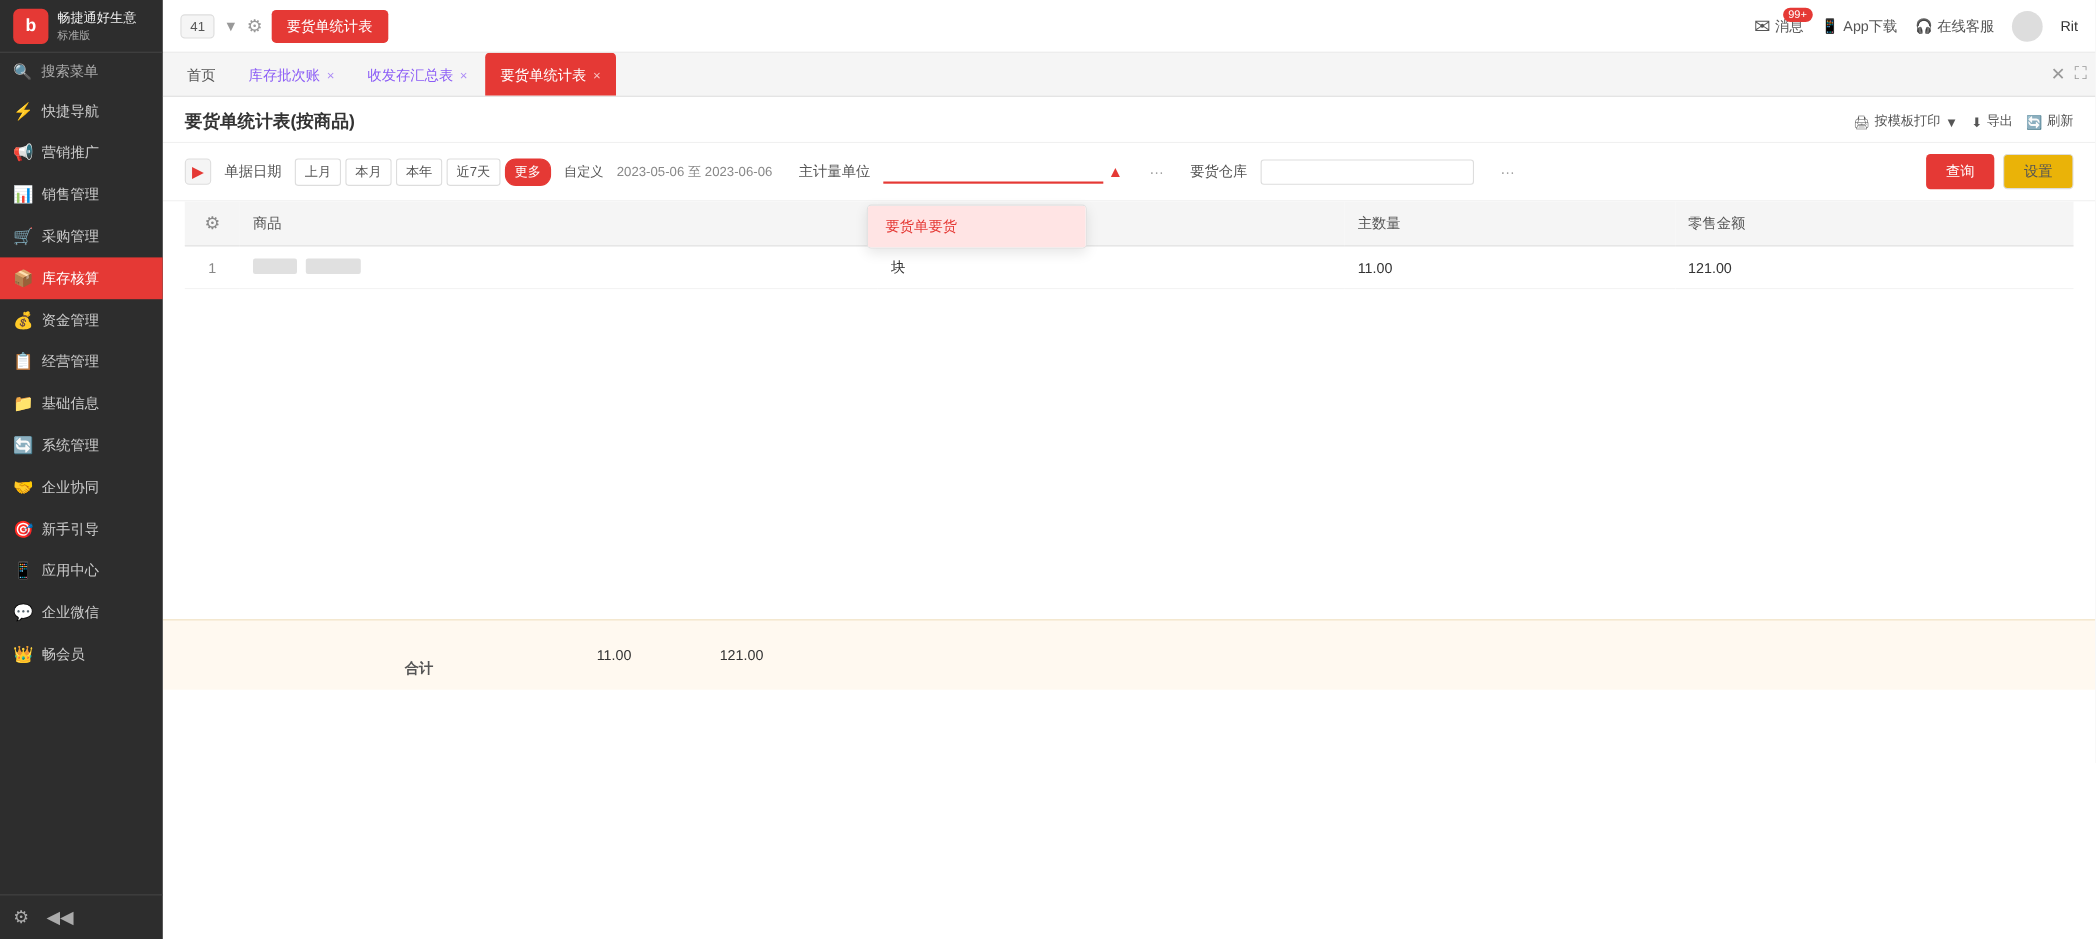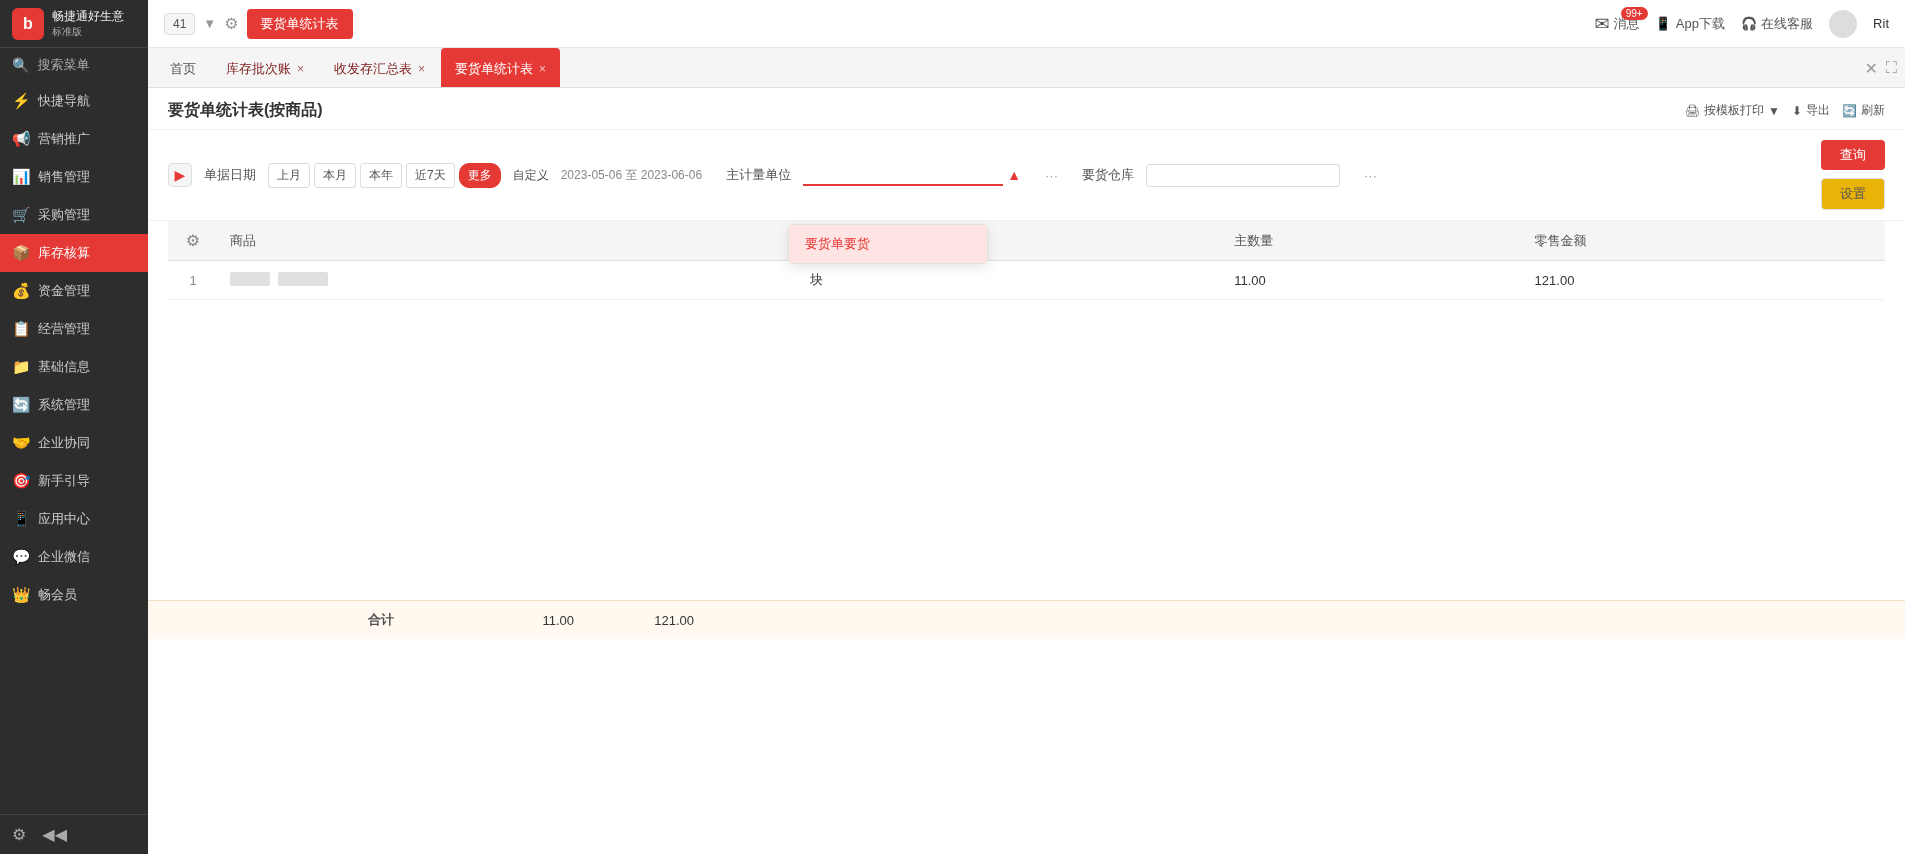--- a/index.html
+++ b/index.html
@@ -117,21 +117,21 @@
       background: #f5f5f5;
       display: flex; align-items: stretch;
       border-bottom: 1px solid #e0e0e0;
       padding: 0 8px;
       position: relative;
     }
     .tab {
       display: flex; align-items: center;
       padding: 0 14px;
       font-size: 13px;
-      color: #7f1d1d;
+      color: #8b5cf6;
       cursor: pointer;
       border-top: 2px solid transparent;
       margin-right: 2px;
       background: transparent;
       position: relative;
     }
     .tab.active {
       background: #e53935;
       color: white;
       border-radius: 4px 4px 0 0;
@@ -220,21 +220,21 @@
     .filter-type-arrow { color: #e53935; cursor: pointer; font-size: 14px; margin-left: 4px; }
     .filter-more-icon { color: #999; cursor: pointer; margin-left: 12px; }
 
     .filter-warehouse-label { font-size: 13px; color: #555; margin-left: 12px; }
     .filter-warehouse-input {
       border: 1px solid #ddd; border-radius: 3px;
       padding: 3px 8px; font-size: 13px; color: #333;
       min-width: 120px;
     }
 
-    .filter-actions { display: flex; gap: 8px; margin-left: auto; flex-direction: column; }
+    .filter-actions { display: flex; gap: 8px; margin-left: auto; }
     .btn-query {
       background: #e53935; color: white; border: none;
       border-radius: 4px; padding: 6px 18px;
       font-size: 13px; cursor: pointer;
     }
     .btn-settings {
       background: #eab308; color: #555; border: 1px solid #ddd;
       border-radius: 4px; padding: 6px 18px;
       font-size: 13px; cursor: pointer;
     }
@@ -293,21 +293,21 @@
 
     
     .table-footer {
       background: #fff9f0;
       border-top: 1px solid #f0e0c0;
       display: flex; align-items: center;
       padding: 10px 20px;
       font-size: 13px;
       color: #333;
     }
-    .footer-label { margin-left: 200px; margin-right: 80px; color: #555; font-weight: bold; }
+    .footer-label { margin-left: 200px; margin-right: 80px; color: #555; font-weight: bold; margin-top: 25px; }
     .footer-value { min-width: 100px; text-align: right; color: #333; }
     .footer-value2 { min-width: 100px; text-align: right; color: #333; margin-left: 20px; }
   </style>
 </head>
 <body>
 
 <div class="sidebar">
   <div class="sidebar-logo">
     <div class="sidebar-logo-icon">b</div>
     <div>

